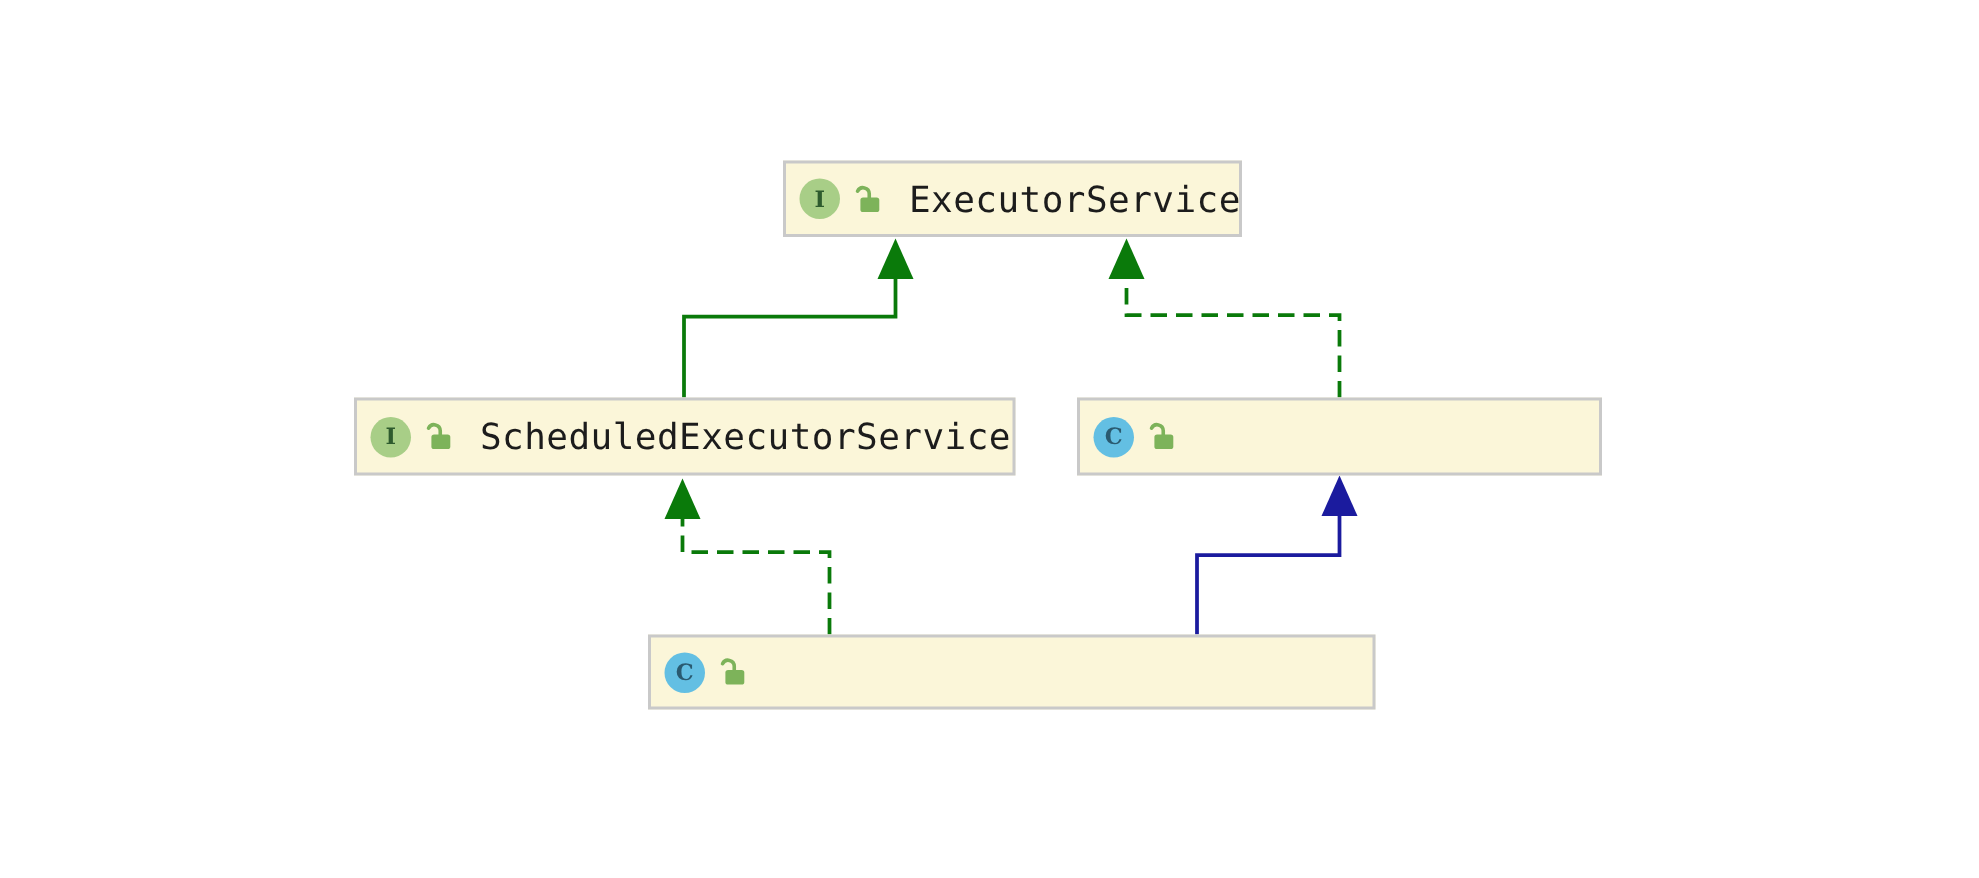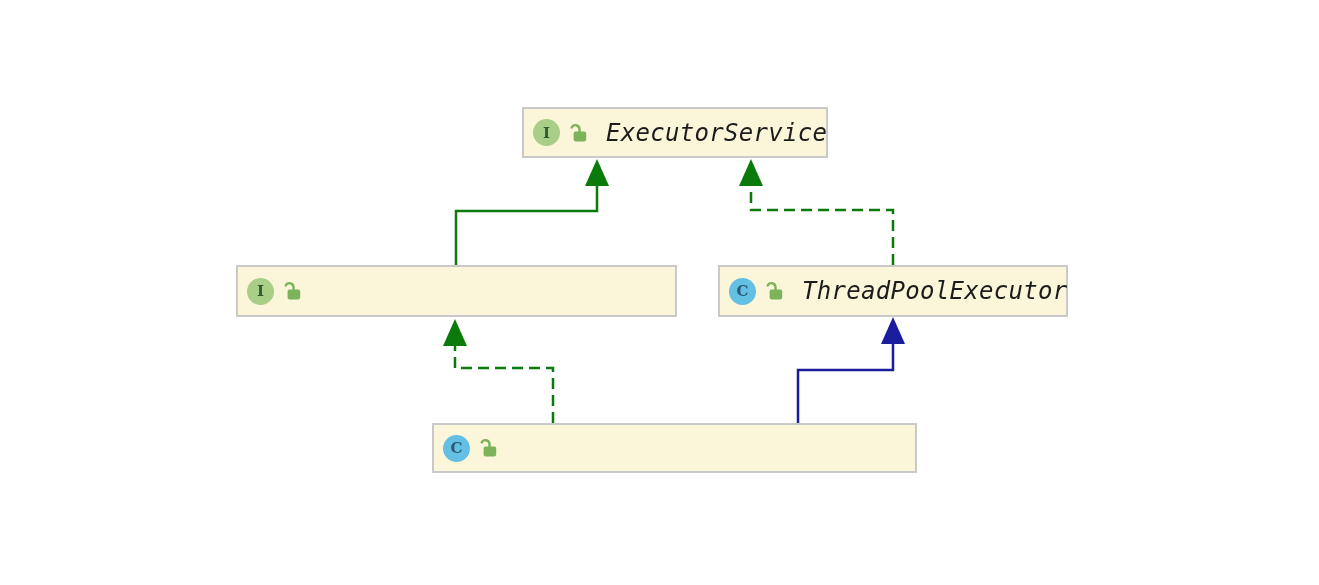--- a/index.html
+++ b/index.html
@@ -52,21 +52,20 @@
     display: flex;
     align-items: flex-end;
     flex: 0 0 auto;
   }
   .label {
     margin-left: 16px;
     font-size: 24px;
     letter-spacing: 0.3px;
     color: #1c1c1c;
     white-space: nowrap;
-    font-style: italic;
   }
   
   #node-es   { left: 522px; top: 107px; width: 306px; height: 51px; }
   #node-ses  { left: 236px; top: 265px; width: 441px; height: 52px; }
   #node-tpe  { left: 718px; top: 265px; width: 350px; height: 52px; }
   #node-stpe { left: 432px; top: 423px; width: 485px; height: 50px; }
 </style>
 </head>
 <body>
 
@@ -107,31 +106,31 @@
   </div>
 
   <div class="node" id="node-ses">
     <span class="type-icon interface">I</span>
     <span class="lock">
       <svg viewBox="0 0 24 24" width="24" height="24" xmlns="http://www.w3.org/2000/svg">
         <path d="M13.5 11 V8.2 a4.1 4.1 0 0 0 -7.8 -1.7" fill="none" stroke="#7db35a" stroke-width="2.4" stroke-linecap="round"></path>
         <rect x="7.6" y="10.6" width="12.6" height="9.8" rx="1.8" fill="#7db35a"></rect>
       </svg>
     </span>
+    <span class="label">ScheduledExecutorService</span>
   </div>
 
   <div class="node" id="node-tpe">
     <span class="type-icon class">C</span>
     <span class="lock">
       <svg viewBox="0 0 24 24" width="24" height="24" xmlns="http://www.w3.org/2000/svg">
         <path d="M13.5 11 V8.2 a4.1 4.1 0 0 0 -7.8 -1.7" fill="none" stroke="#7db35a" stroke-width="2.4" stroke-linecap="round"></path>
         <rect x="7.6" y="10.6" width="12.6" height="9.8" rx="1.8" fill="#7db35a"></rect>
       </svg>
     </span>
-    <span class="label">ThreadPoolExecutor</span>
   </div>
 
   <div class="node" id="node-stpe">
     <span class="type-icon class">C</span>
     <span class="lock">
       <svg viewBox="0 0 24 24" width="24" height="24" xmlns="http://www.w3.org/2000/svg">
         <path d="M13.5 11 V8.2 a4.1 4.1 0 0 0 -7.8 -1.7" fill="none" stroke="#7db35a" stroke-width="2.4" stroke-linecap="round"></path>
         <rect x="7.6" y="10.6" width="12.6" height="9.8" rx="1.8" fill="#7db35a"></rect>
       </svg>
     </span>

